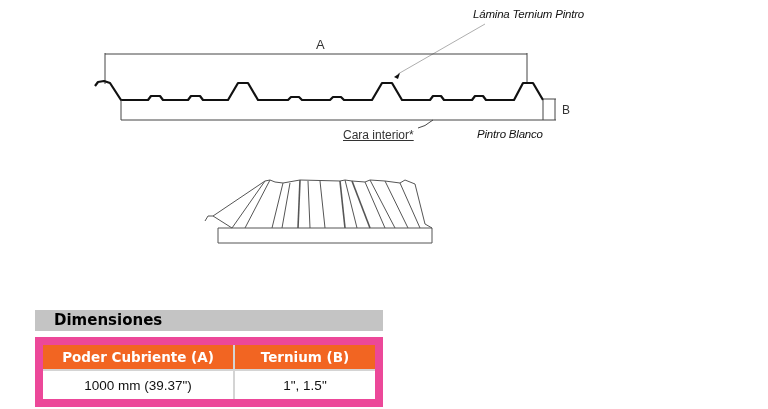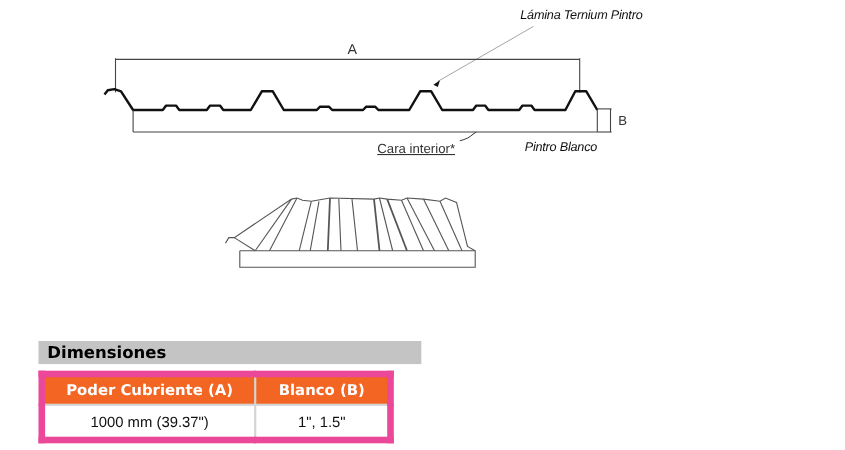--- a/index.html
+++ b/index.html
@@ -3,22 +3,22 @@
 <meta charset="utf-8">
 <style>
   html,body{margin:0;padding:0;background:#ffffff;}
   body{width:768px;height:409px;position:relative;overflow:hidden;font-family:"Liberation Sans",sans-serif;}
   .diagram{position:absolute;left:0;top:0;width:768px;height:300px;}
   .lbl{position:absolute;font-family:"Liberation Sans",sans-serif;color:#111;white-space:nowrap;}
   .lbl-ital{font-style:italic;font-size:11.5px;letter-spacing:-0.2px;margin-left:43px;}
   .lbl-plain{font-size:12px;color:#333;text-decoration:underline;}
   .lbl-letter{font-size:13px;color:#333;}
   .section-title{position:absolute;left:35px;top:310px;width:348px;height:21px;background:#c4c4c4;
-    font-family:"DejaVu Sans",sans-serif;font-weight:bold;font-size:15px;line-height:21px;color:#000;padding-left:8px;box-sizing:border-box;}
-  table.dims{position:absolute;left:35px;top:337px;width:323px;border-collapse:collapse;border:6px solid #ec4899;}
+    font-family:"DejaVu Sans",sans-serif;font-weight:bold;font-size:15px;line-height:21px;color:#000;padding-left:19px;box-sizing:border-box;}
+  table.dims{position:absolute;left:35px;top:337px;width:348px;border-collapse:collapse;border:8px solid #ec4899;}
   table.dims th{background:#f26522;color:#fff;font-family:"DejaVu Sans",sans-serif;font-weight:bold;font-size:13.5px;height:24px;padding:0;border:2px solid #d4d4d4;text-align:center;}
   table.dims td{background:#fff;color:#111;font-family:"Liberation Sans",sans-serif;font-size:13.5px;height:28px;padding:0;border:2px solid #d4d4d4;text-align:center;}
   table.dims th:first-child{width:190px;}
 </style>
 </head>
 <body>
 
 <div class="diagram">
   <svg width="768" height="300" viewBox="0 0 768 300">
 
@@ -77,21 +77,21 @@
   <span class="lbl lbl-plain" style="left:343px;top:128px;">Cara interior*</span>
   <span class="lbl lbl-ital" style="left:434px;top:128px;">Pintro Blanco</span>
 </div>
 
 <div class="section-title">Dimensiones</div>
 
 <table class="dims">
   <thead>
     <tr>
       <th>Poder Cubriente (A)</th>
-      <th>Blanco (B)</th>
+      <th>Ternium (B)</th>
     </tr>
   </thead>
   <tbody>
     <tr>
       <td>1000 mm (39.37")</td>
       <td>1", 1.5"</td>
     </tr>
   </tbody>
 </table>
 

